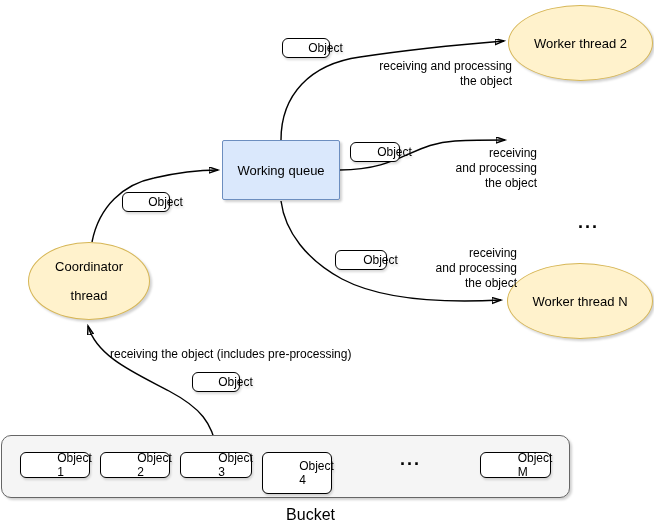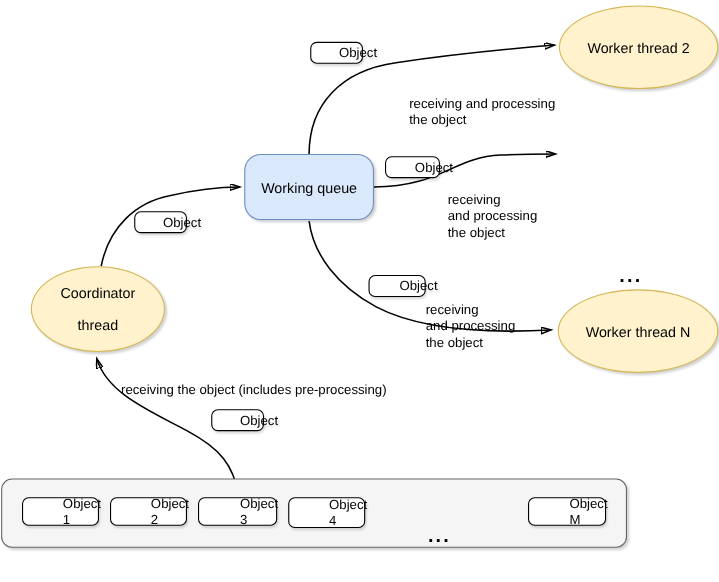--- a/index.html
+++ b/index.html
@@ -19,35 +19,35 @@
   .shape{
     display:flex;align-items:center;justify-content:center;text-align:center;
     filter:drop-shadow(2px 2px 1px rgba(0,0,0,0.18));
   }
   .ellipse{
     background:var(--yellow_fill);border:1px solid var(--yellow_stroke);
     border-radius:50%;font-size:13px;
   }
   .queue{
     background:var(--blue_fill);border:1px solid var(--blue_stroke);
-    border-radius:15px;font-size:13px;
+    border-radius:2px;font-size:13px;
   }
   .bucket{
     background:var(--bucket_fill);border:1px solid var(--bucket_stroke);
     border-radius:10px;
   }
   .objbox{
     background:var(--box_fill);border:1px solid var(--box_stroke);
     border-radius:6px;font-size:12px;
     display:flex;align-items:center;justify-content:center;
     filter:drop-shadow(1px 2px 1px rgba(0,0,0,0.15));
     padding-left:39px;
   }
   .edgelabel{font-size:12px;white-space:pre-line;line-height:15px;}
-  .center{text-align:left;margin-top:28px;}
+  .center{text-align:right;}
   .dots{font-size:18px;font-weight:bold;letter-spacing:2px;line-height:14px;}
   .bucket-title{font-size:16px;}
   svg.edges{position:absolute;left:0;top:0;pointer-events:none;}
   svg.edges path{fill:none;stroke:var(--edge_color);stroke-width:1.4px;}
 </style>
 </head>
 <body>
 
 <div id="canvas">
 
@@ -118,21 +118,21 @@
 
   <div class="abs objbox" style="left:20px;top:452px;width:70px;height:26px;">
     <span>Object 1</span>
   </div>
   <div class="abs objbox" style="left:100px;top:452px;width:70px;height:26px;">
     <span>Object 2</span>
   </div>
   <div class="abs objbox" style="left:180px;top:452px;width:72px;height:26px;">
     <span>Object 3</span>
   </div>
-  <div class="abs objbox" style="left:262px;top:452px;width:70px;height:28px;">
+  <div class="abs objbox" style="left:262px;top:452px;width:70px;height:42px;">
     <span>Object 4</span>
   </div>
   <div class="abs dots center" style="left:389px;top:452px;width:32px;">...</div>
   <div class="abs objbox" style="left:480px;top:452px;width:71px;height:26px;">
     <span>Object M</span>
   </div>
 
   <div class="abs bucket-title center" style="left:235px;top:506px;width:100px;">Bucket</div>
 
 </div>

